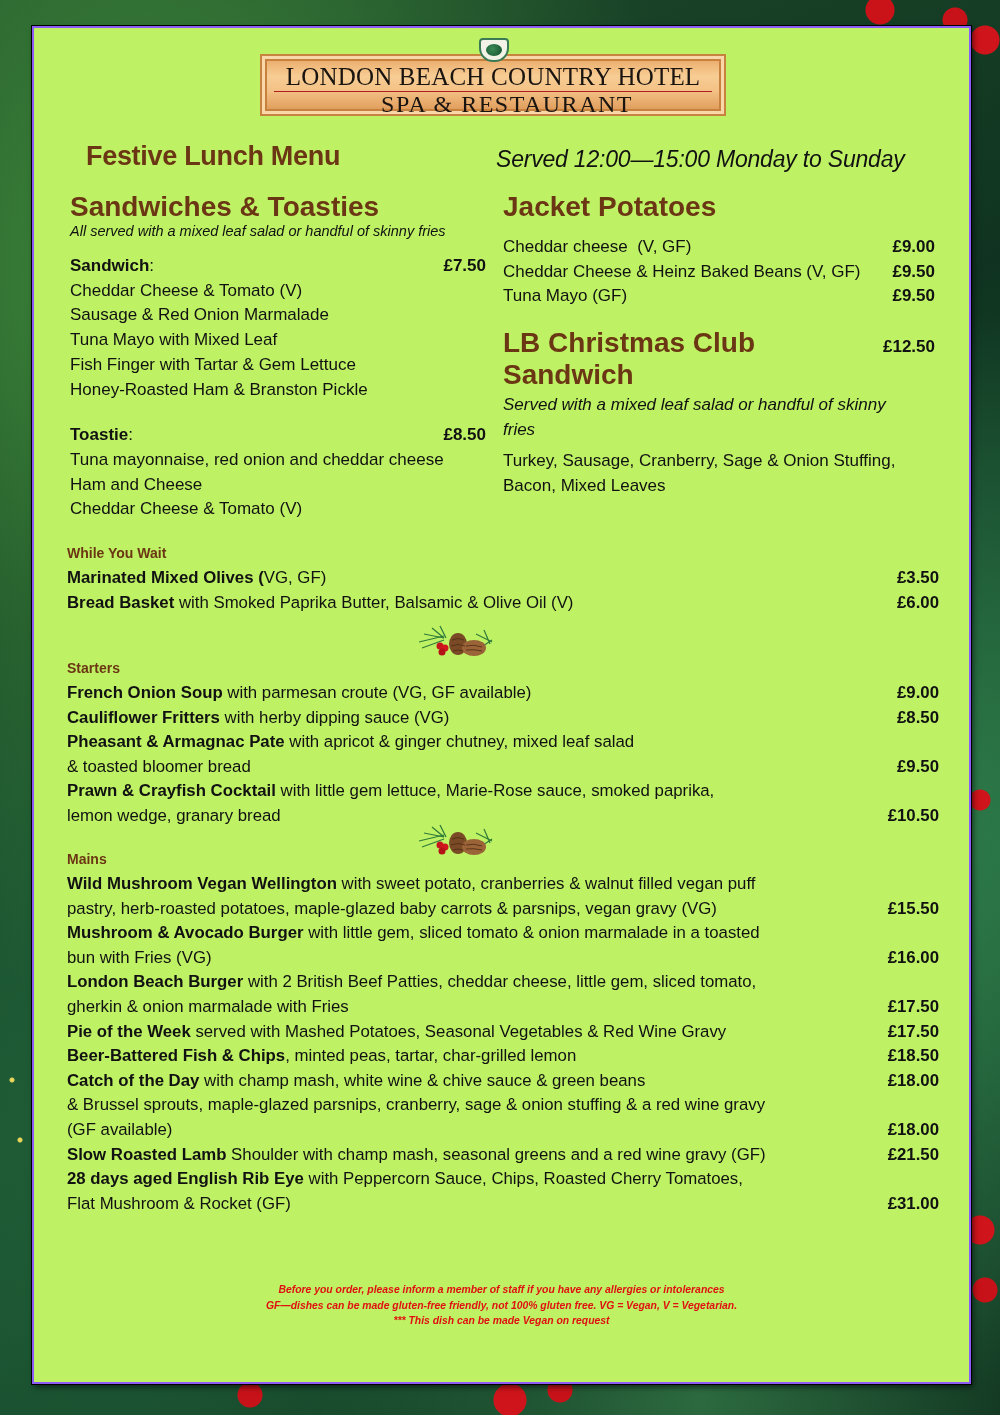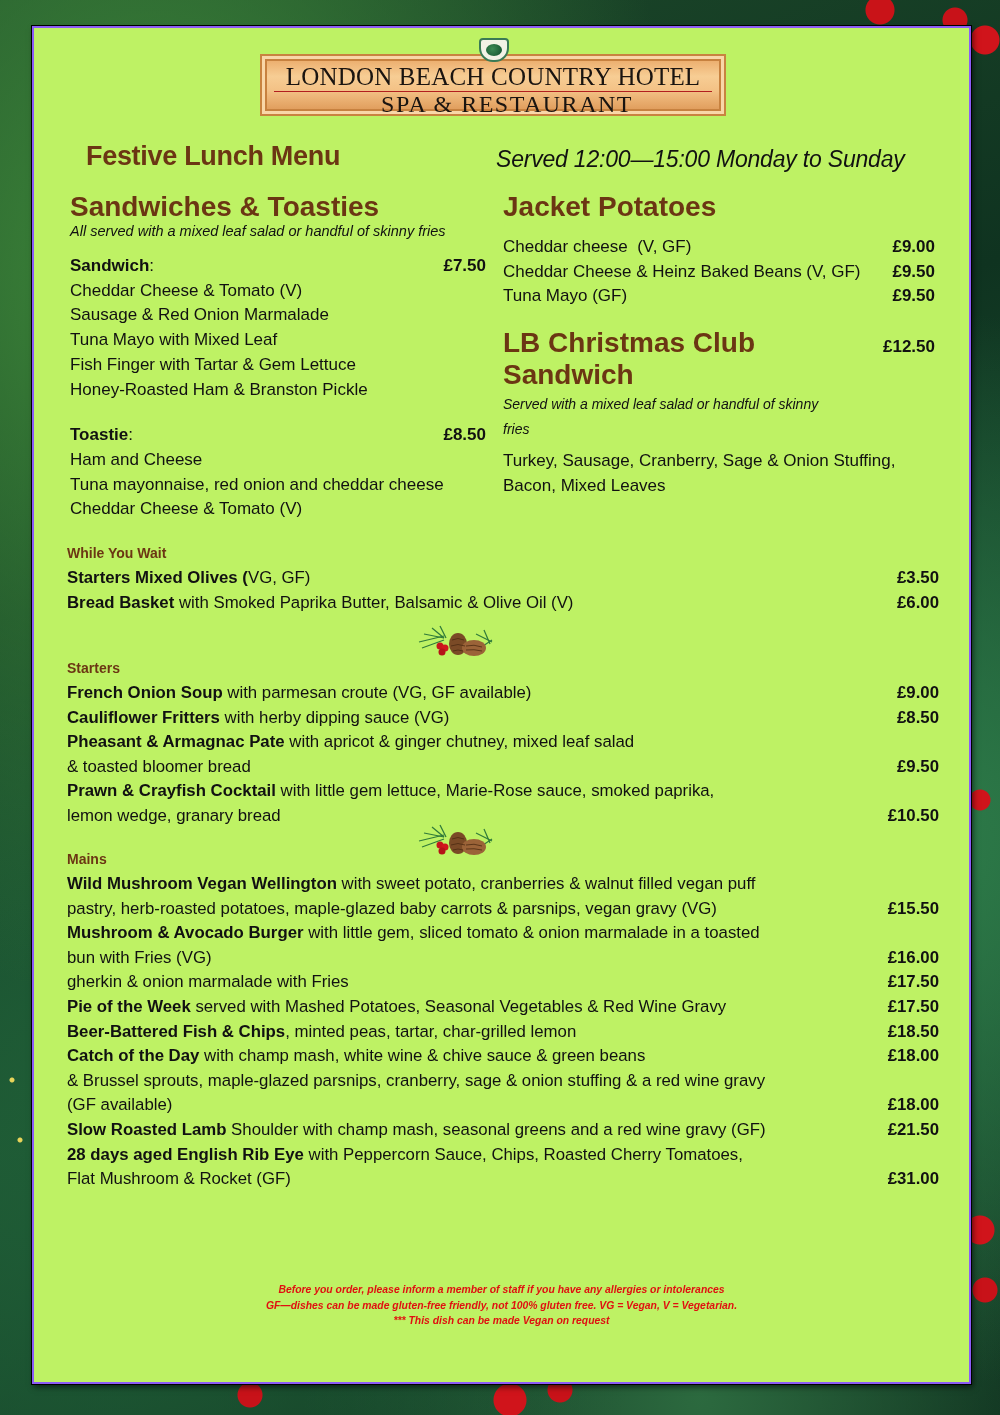--- a/index.html
+++ b/index.html
@@ -96,21 +96,21 @@
     
     .col-left { position: absolute; left: 36px; top: 163px; width: 416px; }
     .col-left .sub-note { font-size: 14.5px; font-style: italic; margin-top: 0; }
     .group { margin-top: 15px; }
     .group2 { margin-top: 21px; }
     
     .col-right { position: absolute; left: 469px; top: 163px; width: 432px; }
     .jp-list { margin-top: 12px; }
     .club { margin-top: 18px; }
     .club .head { display: flex; justify-content: space-between; align-items: baseline; }
-    .club .note { font-size: 14px; font-style: italic; line-height: 25px; margin-top: 1px; }
+    .club .note { font-size: 17px; font-style: italic; line-height: 25px; margin-top: 1px; }
     .club .fill { margin-top: 7px; }
 
     
     .full { position: absolute; left: 33px; width: 872px; }
     .full .txt { font-size: 16.8px; line-height: 24.6px; }
     .full .h-sub { font-size: 14px; line-height: 26px; }
     .nw { font-family: "Liberation Sans Narrow", "Liberation Sans", sans-serif; }
 
     .deco {
       position: absolute; width: 80px; height: 40px;
@@ -154,22 +154,22 @@
       <div>Tuna Mayo with Mixed Leaf</div>
       <div>Fish Finger with Tartar &amp; Gem Lettuce</div>
       <div>Honey-Roasted Ham &amp; Branston Pickle</div>
     </div>
 
     <div class="group2 txt">
       <div class="row">
         <span><span class="b">Toastie</span><span>:</span></span>
         <span class="price">£8.50</span>
       </div>
+      <div>Tuna mayonnaise, red onion and cheddar cheese</div>
       <div>Ham and Cheese</div>
-      <div>Tuna mayonnaise, red onion and cheddar cheese</div>
       <div>Cheddar Cheese &amp; Tomato (V)</div>
     </div>
   </div>
 
   <div class="col-right">
     <div class="h-sub">Jacket Potatoes</div>
     <div class="jp-list txt">
       <div class="row">
         <span style="white-space:pre">Cheddar cheese  (V, GF)</span>
         <span class="price">£9.00</span>
@@ -197,21 +197,21 @@
         <div>Turkey, Sausage, Cranberry, Sage &amp; Onion Stuffing,</div>
         <div>Bacon, Mixed Leaves</div>
       </div>
     </div>
   </div>
 
   <div class="full nw" style="top:512px;">
     <div class="h-sub">While You Wait</div>
     <div class="txt">
       <div class="row">
-        <span><span class="b">Starters Mixed Olives (</span><span>VG, GF)</span></span>
+        <span><span class="b">Marinated Mixed Olives (</span><span>VG, GF)</span></span>
         <span class="price">£3.50</span>
       </div>
       <div class="row">
         <span><span class="b">Bread Basket</span><span> with Smoked Paprika Butter, Balsamic &amp; Olive Oil (V)</span></span>
         <span class="price">£6.00</span>
       </div>
     </div>
   </div>
 
   <svg class="deco" style="left:380px; top:594px;" viewBox="0 0 80 40">
@@ -306,20 +306,21 @@
 
       <div>
         <div><span class="b">Mushroom &amp; Avocado Burger</span><span> with little gem, sliced tomato &amp; onion marmalade in a toasted</span></div>
         <div class="row">
           <span>bun with Fries (VG)</span>
           <span class="price">£16.00</span>
         </div>
       </div>
 
       <div>
+        <div><span class="b">London Beach Burger</span><span> with 2 British Beef Patties, cheddar cheese, little gem, sliced tomato,</span></div>
         <div class="row">
           <span>gherkin &amp; onion marmalade with Fries</span>
           <span class="price">£17.50</span>
         </div>
       </div>
 
       <div class="row">
         <span><span class="b">Pie of the Week</span><span> served with Mashed Potatoes, Seasonal Vegetables &amp; Red Wine Gravy</span></span>
         <span class="price">£17.50</span>
       </div>

